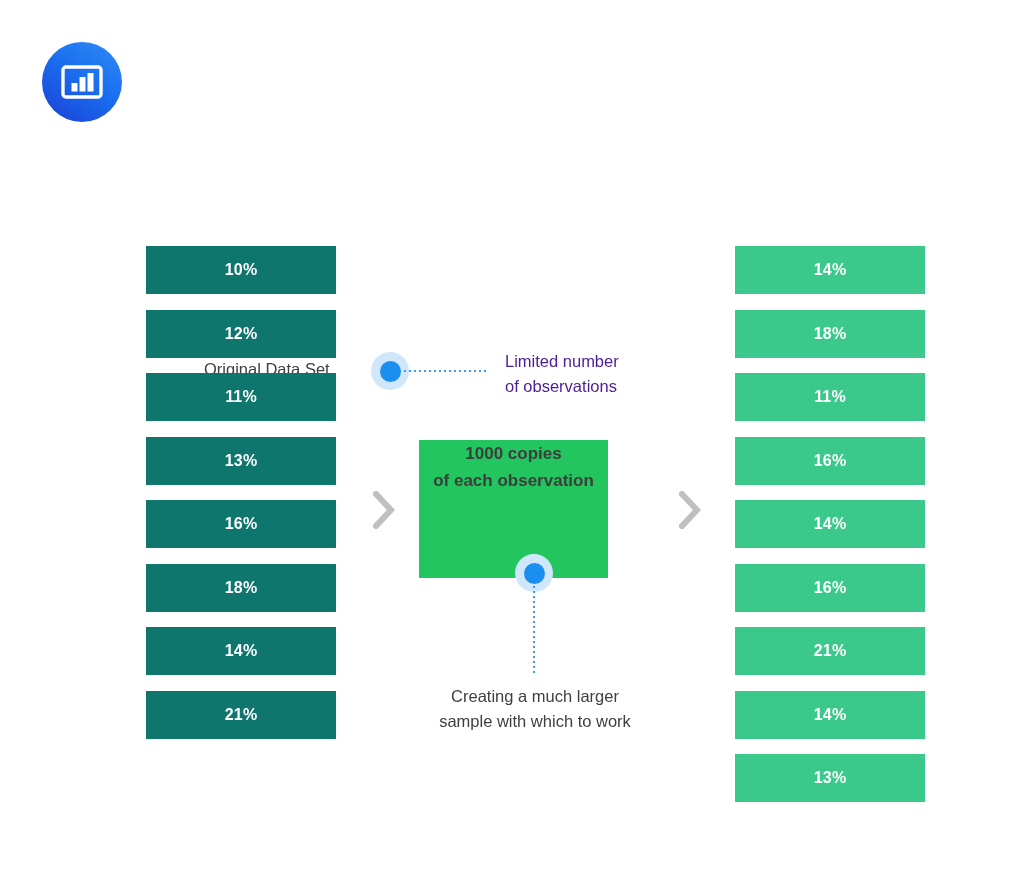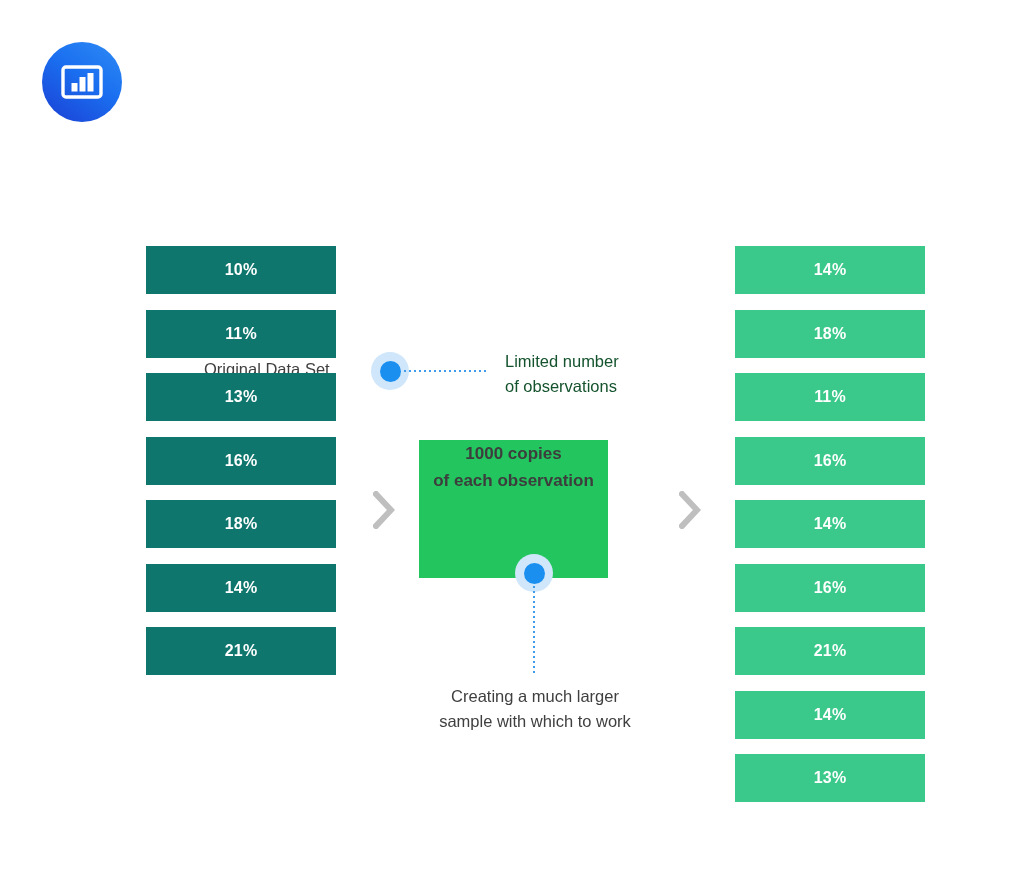--- a/index.html
+++ b/index.html
@@ -87,21 +87,21 @@
     background-image: linear-gradient(to right, #3f9cec 0 2px, transparent 2px 5px);
     background-size: 5px 2px;
     background-repeat: repeat-x;
   }
   #legend-top-text {
     position: absolute;
     left: 505px;
     top: 177px;
     font-size: 16.5px;
     line-height: 25px;
-    color: #14532d;
+    color: #4c1d95;
     white-space: pre-line;
   }
 
   
   .bar-col {
     position: absolute;
     top: 246px;
     width: 190px;
   }
   #col-left  { left: 146px; }
@@ -193,20 +193,21 @@
 <div id="legend-top">
   <div id="legend-top-label">Original Data Set</div>
   <div class="marker-dot" id="legend-top-dot"></div>
   <div id="legend-top-line"></div>
   <div id="legend-top-text">Limited number
 of observations</div>
 </div>
 
 <div class="bar-col" id="col-left">
   <div class="bar bar-blue">10%</div>
+  <div class="bar bar-blue">12%</div>
   <div class="bar bar-blue">11%</div>
   <div class="bar bar-blue">13%</div>
   <div class="bar bar-blue">16%</div>
   <div class="bar bar-blue">18%</div>
   <div class="bar bar-blue">14%</div>
   <div class="bar bar-blue">21%</div>
 </div>
 
 <div class="chevron" id="chevron-left">
   <svg width="22" height="38" viewBox="0 0 22 38">

